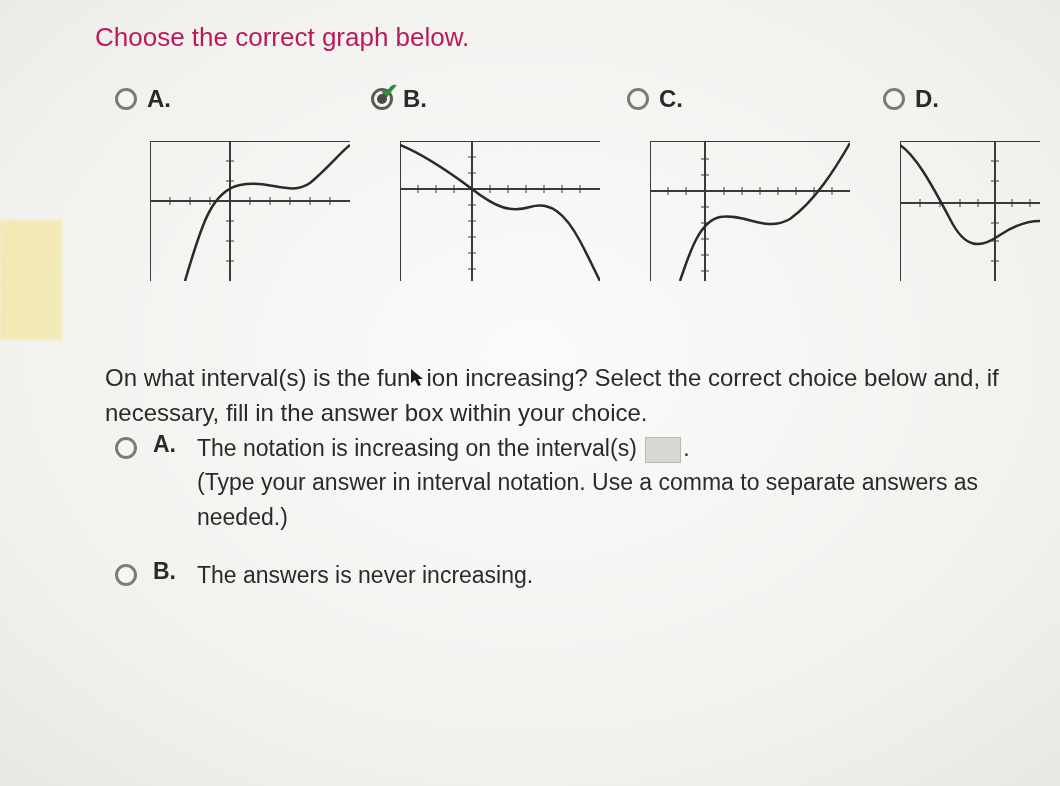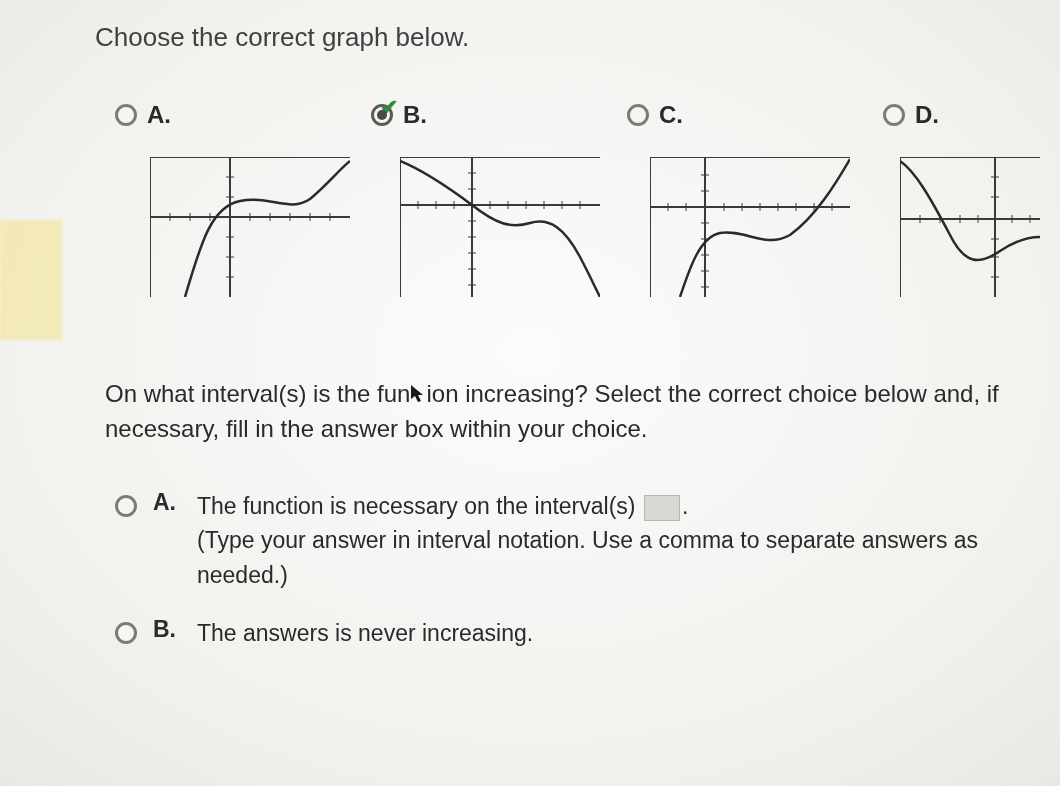--- a/index.html
+++ b/index.html
@@ -21,22 +21,22 @@
     left: 0;
     top: 220px;
     width: 62px;
     height: 120px;
     background: #f3e7a0;
     filter: blur(1px);
     opacity: 0.7;
   }
   .q-title {
     font-size: 26px;
-    margin-bottom: 48px;
-    color: #404040;
+    margin-bottom: 32px;
+    color: #be185d;
   }
   .choice-row {
     display: flex;
     gap: 200px;
     margin-left: 20px;
     margin-bottom: 28px;
   }
   .choice {
     display: flex;
     align-items: center;
@@ -83,21 +83,20 @@
     height: 140px;
     position: relative;
   }
   .graph svg { width: 100%; height: 100%; }
   .graph.last { width: 140px; }
   .q2 {
     margin-left: 10px;
     font-size: 24px;
     line-height: 1.45;
     max-width: 930px;
-    margin-bottom: 42px;
   }
   .cursor-icon {
     display: inline-block;
     transform: translateY(2px);
   }
   .sub-choices {
     margin-left: 20px;
   }
   .sub-choice {
     display: flex;
@@ -266,21 +265,21 @@
     <span>On what interval(s) is the fun</span><span class="cursor-icon"><svg width="16" height="20" viewBox="0 0 16 20">
           <path d="M1 1 L1 15 L5 12 L8 18 L11 17 L8 11 L13 11 Z" fill="#1a1a1a"></path>
         </svg></span><span>ion increasing? Select the correct choice below and, if necessary, fill in the answer box within your choice.</span>
   </div>
 
   <div class="sub-choices">
     <div class="sub-choice">
       <span class="radio"></span>
       <span class="sub-label">A.</span>
       <div class="sub-text">
-        <span>The function is necessary on the interval(s) </span><span class="answer-box"></span><span>.</span><br>
+        <span>The notation is increasing on the interval(s) </span><span class="answer-box"></span><span>.</span><br>
         <span>(Type your answer in interval notation. Use a comma to separate answers as needed.)</span>
       </div>
     </div>
     <div class="sub-choice">
       <span class="radio"></span>
       <span class="sub-label">B.</span>
       <div class="sub-text">The answers is never increasing.</div>
     </div>
   </div>
 </div>

